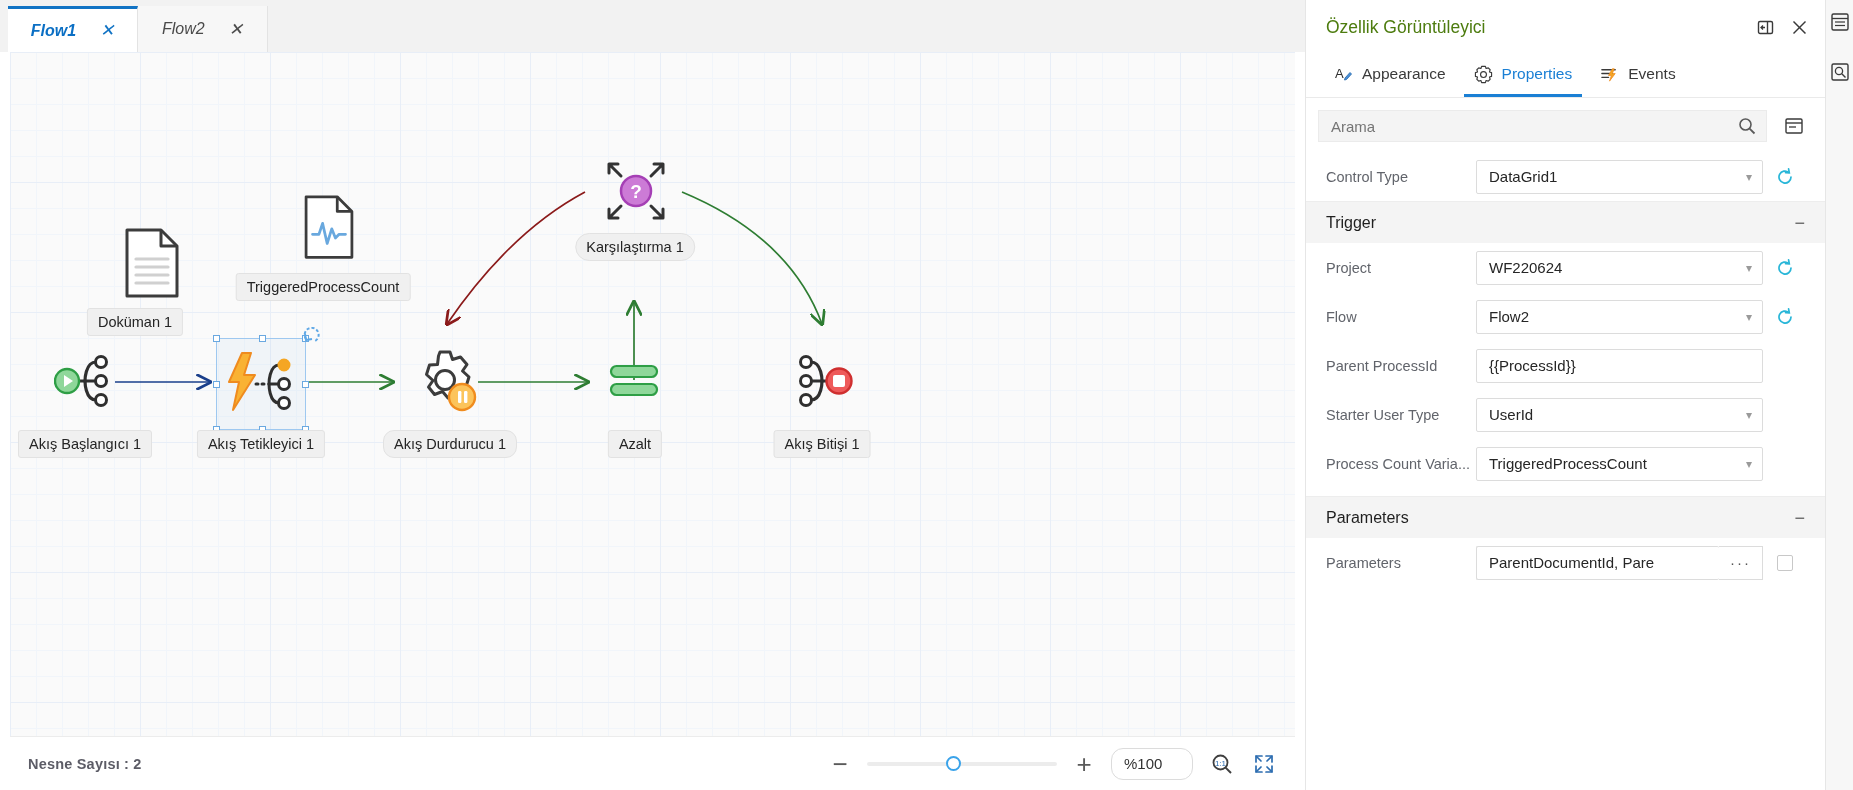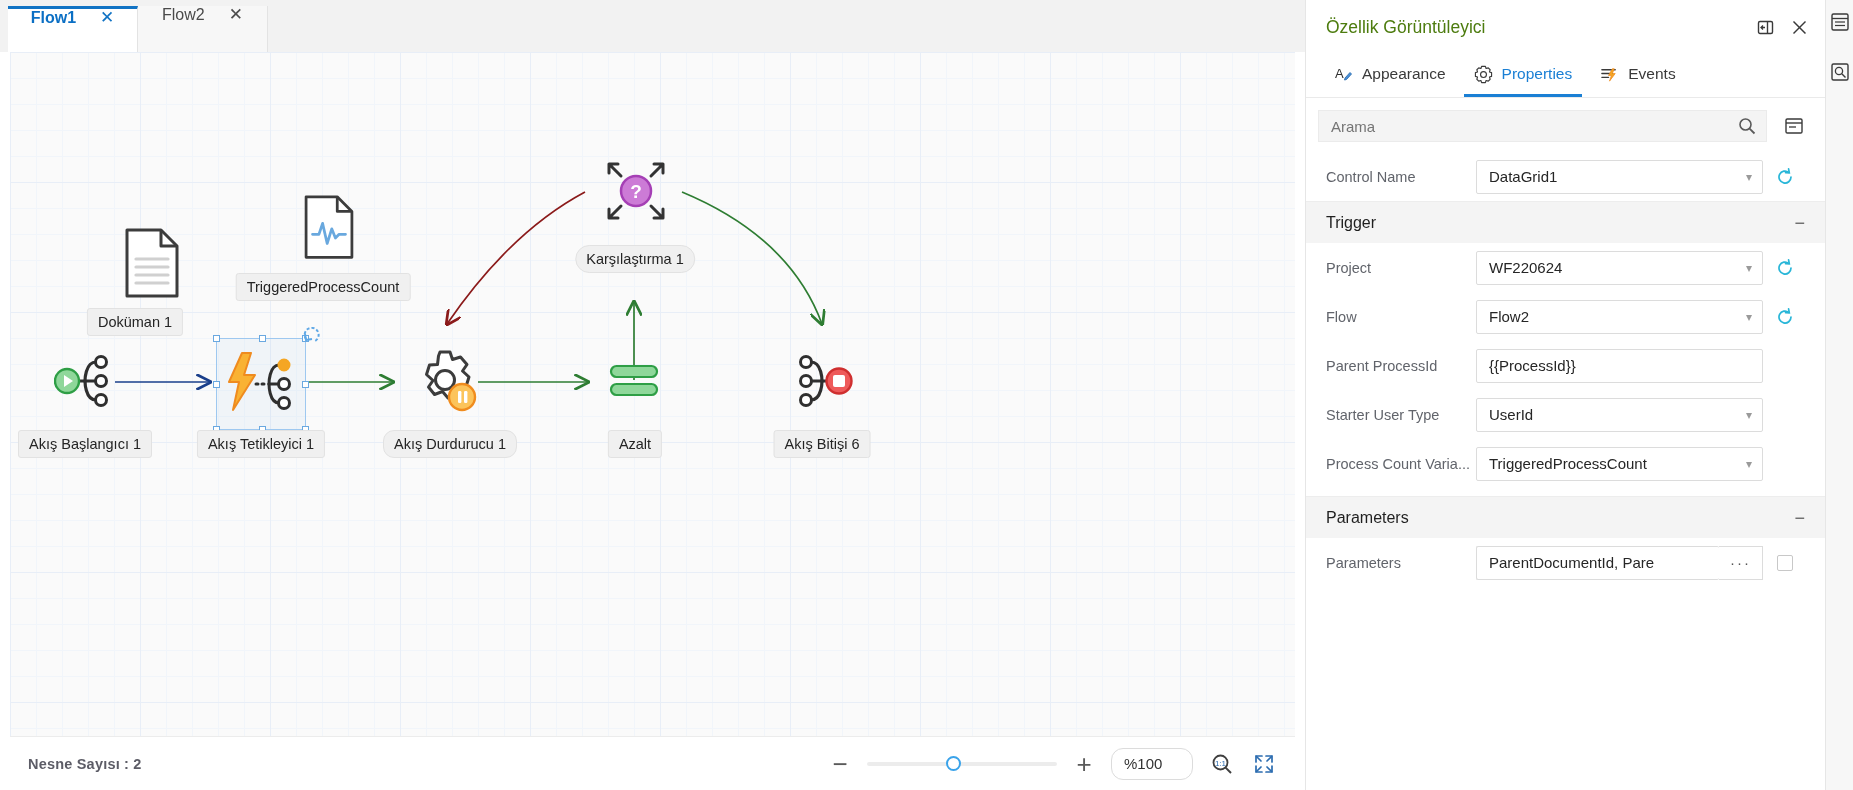--- a/index.html
+++ b/index.html
@@ -9,23 +9,23 @@
     background: #ffffff;
     overflow: hidden;
   }
   .app { position: relative; width: 1853px; height: 790px; display: flex; }
 
   
   .designer { position: relative; width: 1305px; height: 790px; background: #f5f5f5; display: flex; flex-direction: column; }
 
   .tabbar { height: 52px; background: #f2f2f2; display: flex; align-items: flex-end; padding-left: 8px; flex: none; position: relative; }
   .tab {
-    height: 46px; min-width: 130px; display: flex; align-items: flex-start; justify-content: center;
+    height: 46px; min-width: 130px; display: flex; align-items: center; justify-content: center;
     gap: 24px; padding: 0 16px; font-size: 16px; color: #4a4a4a; cursor: pointer;
-    background: #f7f7f7; border-right: 1px solid #e3e3e3;
+    background: #f7f7f7; border-right: 1px solid #e3e3e3; font-style: italic;
   }
   .tab.active { background: #ffffff; color: #0b6fc4; font-weight: bold; border-top: 3px solid #1173c4; }
   .tab .tabx { font-size: 17px; color: #4d4d4d; font-weight: normal; line-height: 1; }
   .tab.active .tabx { color: #1173c4; }
 
   .canvas-wrap { flex: 1; position: relative; background: #ffffff; padding: 0 10px 0 10px; }
   .canvas {
     position: absolute; left: 10px; top: 0px; right: 10px; bottom: 54px;
     background-color: #fafafa;
     background-image:
@@ -170,21 +170,21 @@
             <g stroke="#333" stroke-width="3" stroke-linecap="round" fill="none">
               <path d="M16 16 L4 4 M4 4 v9 M4 4 h9"></path>
               <path d="M46 16 L58 4 M58 4 v9 M58 4 h-9"></path>
               <path d="M16 46 L4 58 M4 58 v-9 M4 58 h9"></path>
               <path d="M46 46 L58 58 M58 58 v-9 M58 58 h-9"></path>
             </g>
             <circle cx="31" cy="31" r="15" fill="#cc7bd6" stroke="#a53fb5" stroke-width="2.5"></circle>
             <text x="31" y="38" font-size="19" font-family="Liberation Sans, sans-serif" font-weight="bold" fill="#ffffff" text-anchor="middle">?</text>
           </svg>
         </div>
-        <div class="node-label" style="left:625px;top:193px;border-radius:14px;">Karşılaştırma 1</div>
+        <div class="node-label" style="left:625px;top:181px;border-radius:14px;">Karşılaştırma 1</div>
 
         <div class="node" style="left:44px;top:298px;">
           <svg width="62" height="62" viewBox="0 0 62 62" class="ico">
             <g fill="none" stroke="#2f2f2f" stroke-width="3.2" stroke-linecap="round">
               <path d="M22 31 H31"></path>
               <path d="M31 31 C31 31 31 12 42 12"></path>
               <path d="M31 31 H42"></path>
               <path d="M31 31 C31 31 31 50 42 50"></path>
             </g>
             <circle cx="13" cy="31" r="12" fill="#8fd79a" stroke="#2e9e45" stroke-width="2.4"></circle>
@@ -255,21 +255,21 @@
               <path d="M31 31 H20"></path>
               <path d="M31 31 C31 31 31 50 20 50"></path>
             </g>
             <circle cx="15" cy="12" r="5.5" fill="#fff" stroke="#2f2f2f" stroke-width="3"></circle>
             <circle cx="15" cy="31" r="5.5" fill="#fff" stroke="#2f2f2f" stroke-width="3"></circle>
             <circle cx="15" cy="50" r="5.5" fill="#fff" stroke="#2f2f2f" stroke-width="3"></circle>
             <circle cx="48" cy="31" r="12.5" fill="#ee5a5a" stroke="#cf2f2f" stroke-width="2.4"></circle>
             <rect x="42" y="25" width="12" height="12" rx="2" fill="#ffffff"></rect>
           </svg>
         </div>
-        <div class="node-label" style="left:812px;top:378px;">Akış Bitişi 6</div>
+        <div class="node-label" style="left:812px;top:378px;">Akış Bitişi 1</div>
 
       </div>
 
       <div class="statusbar">
         <div class="obj-count">Nesne Sayısı : 2</div>
         <div class="zoom-group">
           <div class="zbtn">−</div>
           <div class="zslider">
             <div class="ztrack"></div>
             <div class="zthumb" style="left: calc(45% - 7px);"></div>
@@ -366,21 +366,21 @@
         <div class="rail-btn">
           <svg width="20" height="20" viewBox="0 0 20 20" class="ico">
             <rect x="2" y="3" width="16" height="14" rx="1.3" fill="none" stroke="#3a3a3a" stroke-width="1.4"></rect>
             <line x1="2" y1="7" x2="18" y2="7" stroke="#3a3a3a" stroke-width="1.4"></line>
             <line x1="5" y1="11" x2="12" y2="11" stroke="#3a3a3a" stroke-width="1.3"></line>
           </svg>
         </div>
       </div>
 
       <div class="row">
-        <div class="lbl">Control Name</div>
+        <div class="lbl">Control Type</div>
         <div class="ctl">
           <div class="fld">
             <span>DataGrid1</span>
             <span class="caret">▾</span>
           </div>
           <div class="refresh">
             <svg width="20" height="20" viewBox="0 0 20 20" class="ico">
               <path d="M16 10 A6 6 0 1 1 13.8 5.4" fill="none" stroke="#29b6d8" stroke-width="1.7" stroke-linecap="round"></path>
               <path d="M13.6 1.8 L14.3 5.8 L10.5 5.6" fill="none" stroke="#29b6d8" stroke-width="1.7" stroke-linecap="round"></path>
             </svg>

